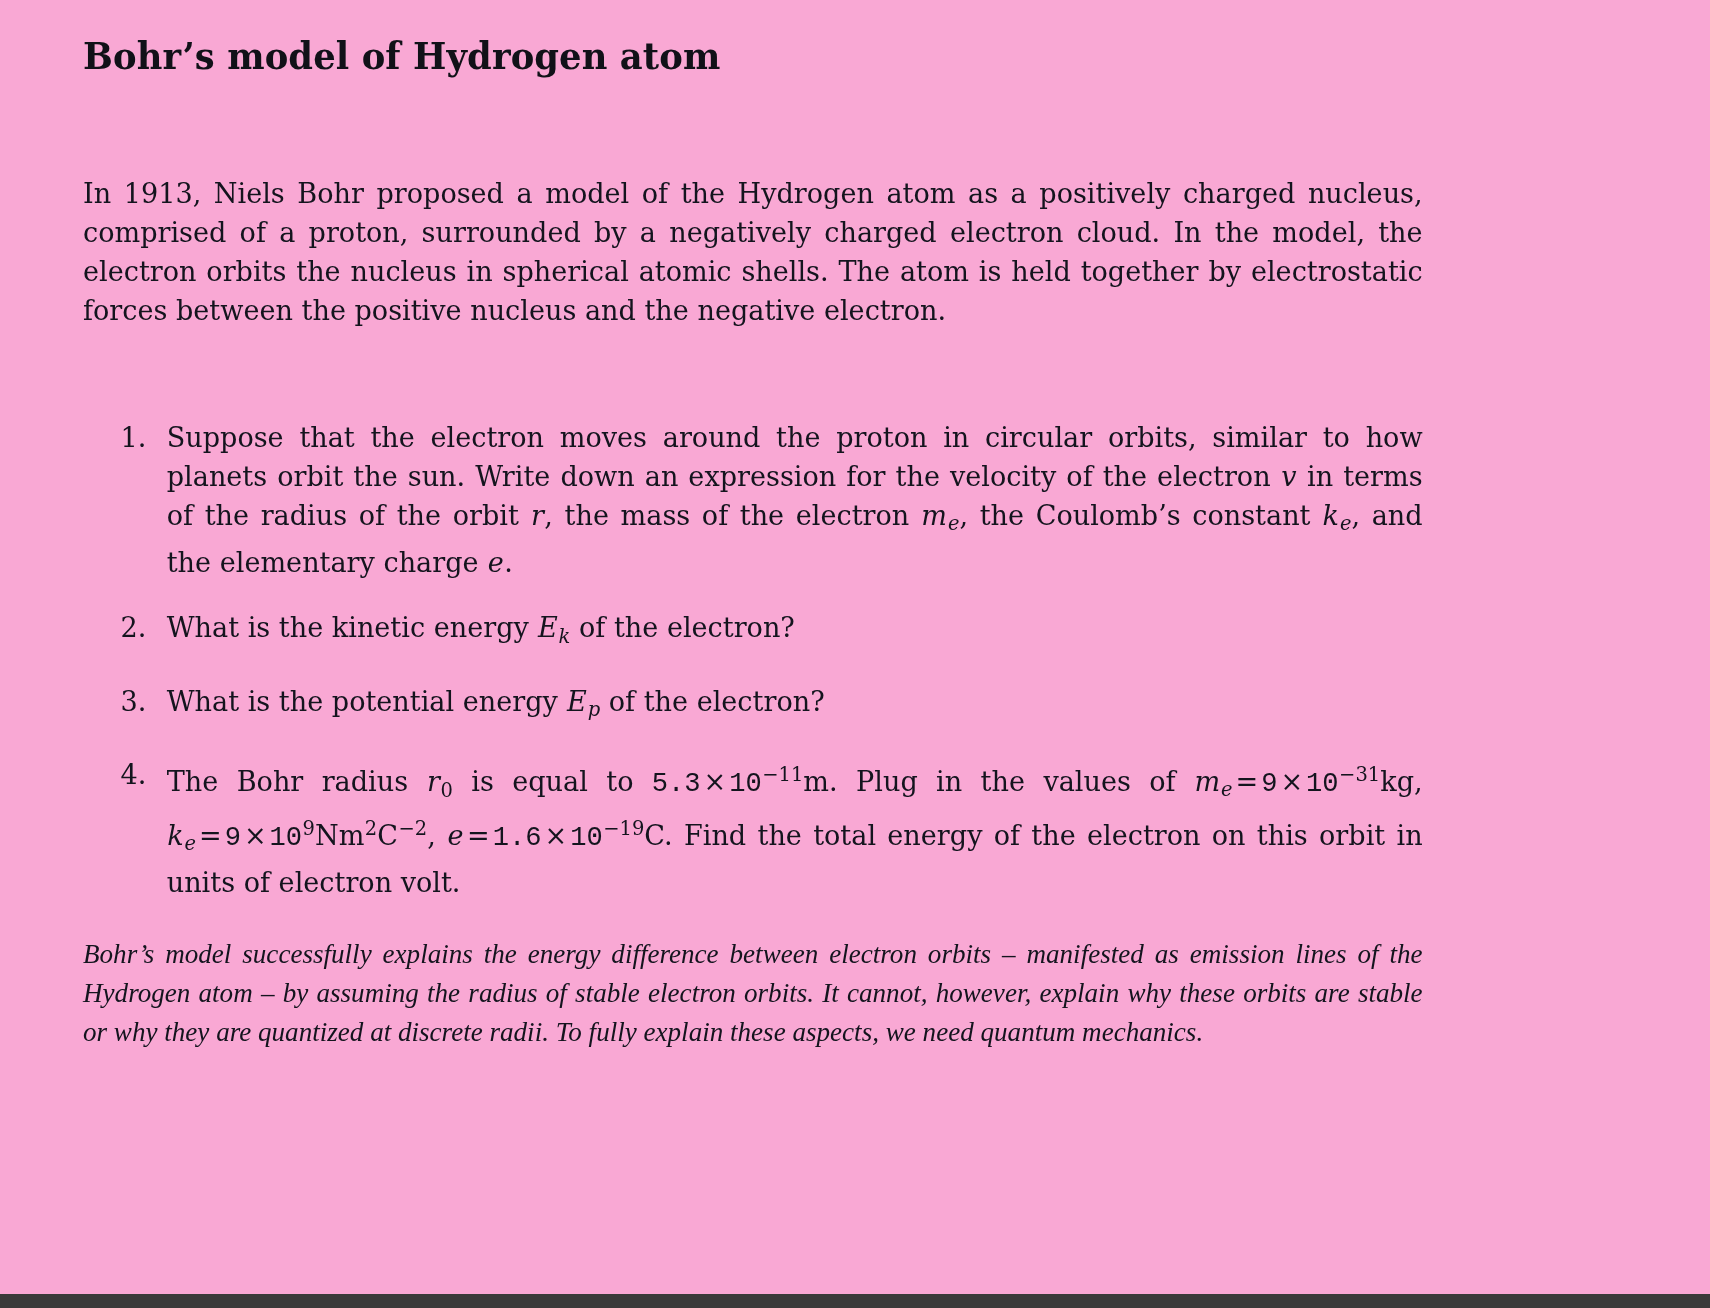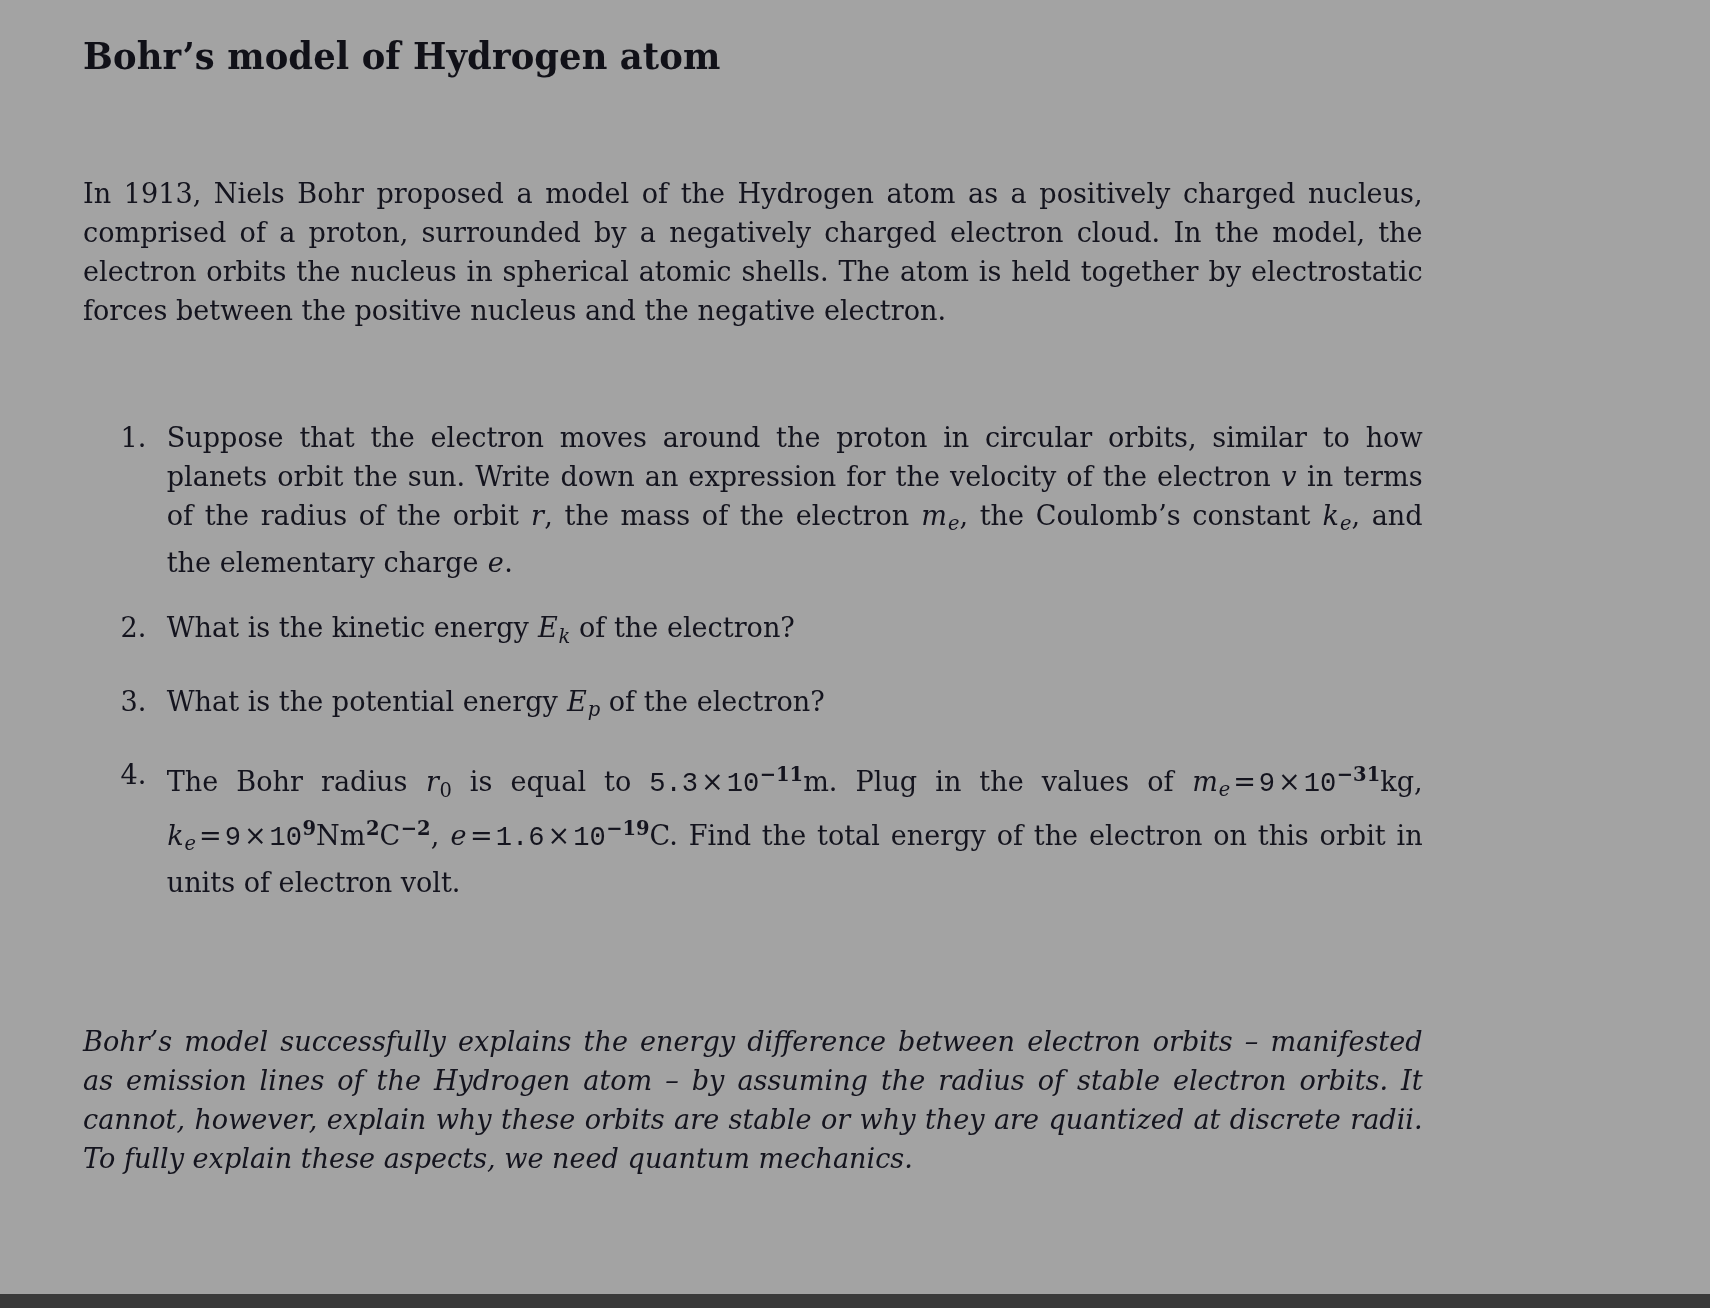--- a/index.html
+++ b/index.html
@@ -15,21 +15,21 @@
     font-family: "DejaVu Serif", "Liberation Serif", serif;
     color: #14141e;
     position: relative;
   }
 
   .page {
     position: absolute;
     left: 0; top: 0;
     width: 1710px;
     height: 1294px;
-    background: #a3a3a3;
+    background: #f9a8d4;
     box-sizing: border-box;
     padding: 0;
   }
 
   .content {
     position: absolute;
     left: 83px;
     top: 22px;
     width: 1360px;
   }
@@ -101,21 +101,22 @@
     display: block;
   }
   .qitem + .qitem {
     margin-top: 26px;
   }
 
   .list-wrap {
     margin-top: 88px;
   }
   .closing-wrap {
-    margin-top: 120px;
+    margin-top: 32px;
+    font-family: Liberation Serif, serif;
   }
 
   
   .mvar {
     font-style: italic;
     font-family: "DejaVu Serif", "Liberation Serif", serif;
     padding: 0 0.5px;
   }
   .mnum {
     font-style: normal;
@@ -130,21 +131,20 @@
   .msub-up {
     font-style: normal;
     font-size: 0.72em;
     vertical-align: -0.28em;
   }
   .msup {
     font-style: normal;
     font-size: 0.72em;
     vertical-align: 0.48em;
     padding-left: 0.5px;
-    font-weight: bold;
   }
   .mop {
     font-style: normal;
     padding: 0 3px;
   }
   .munit {
     font-style: normal;
   }
   .nowrap { white-space: nowrap; }
 

